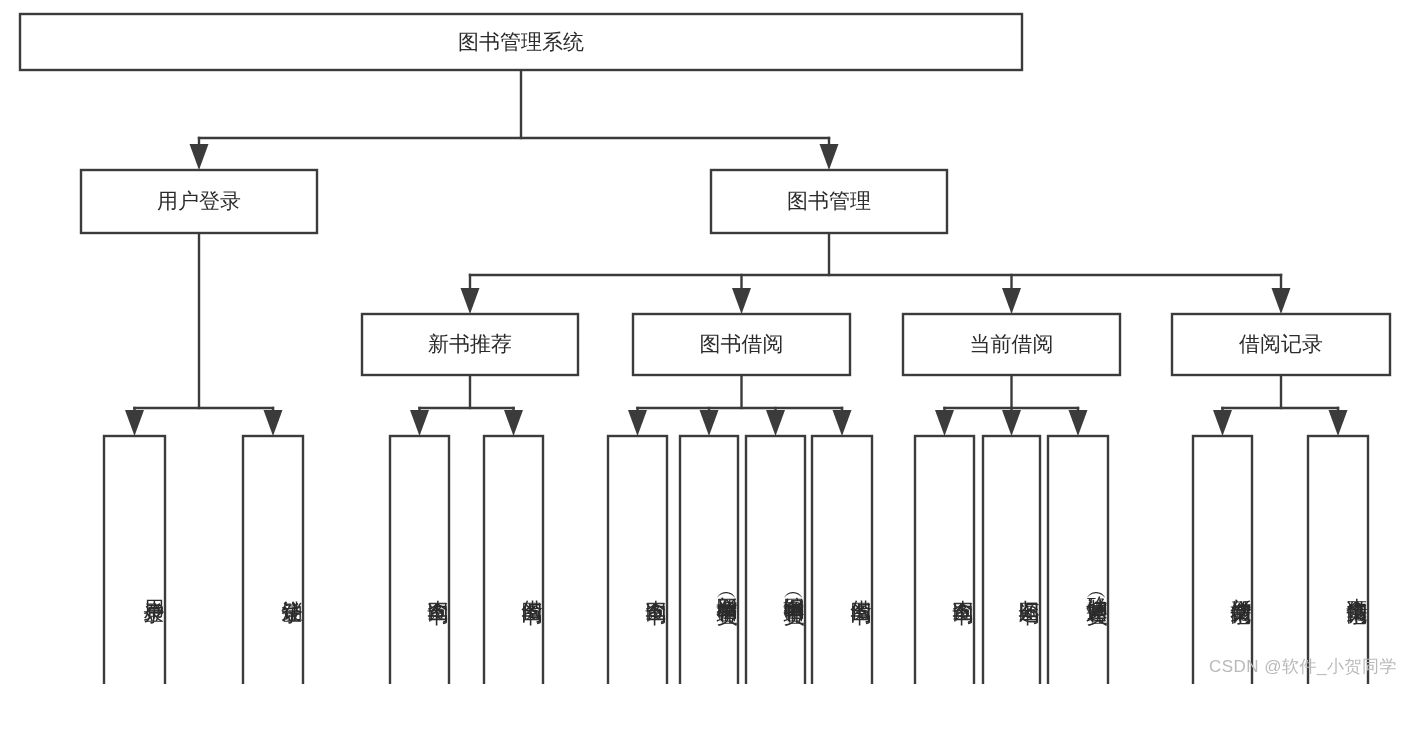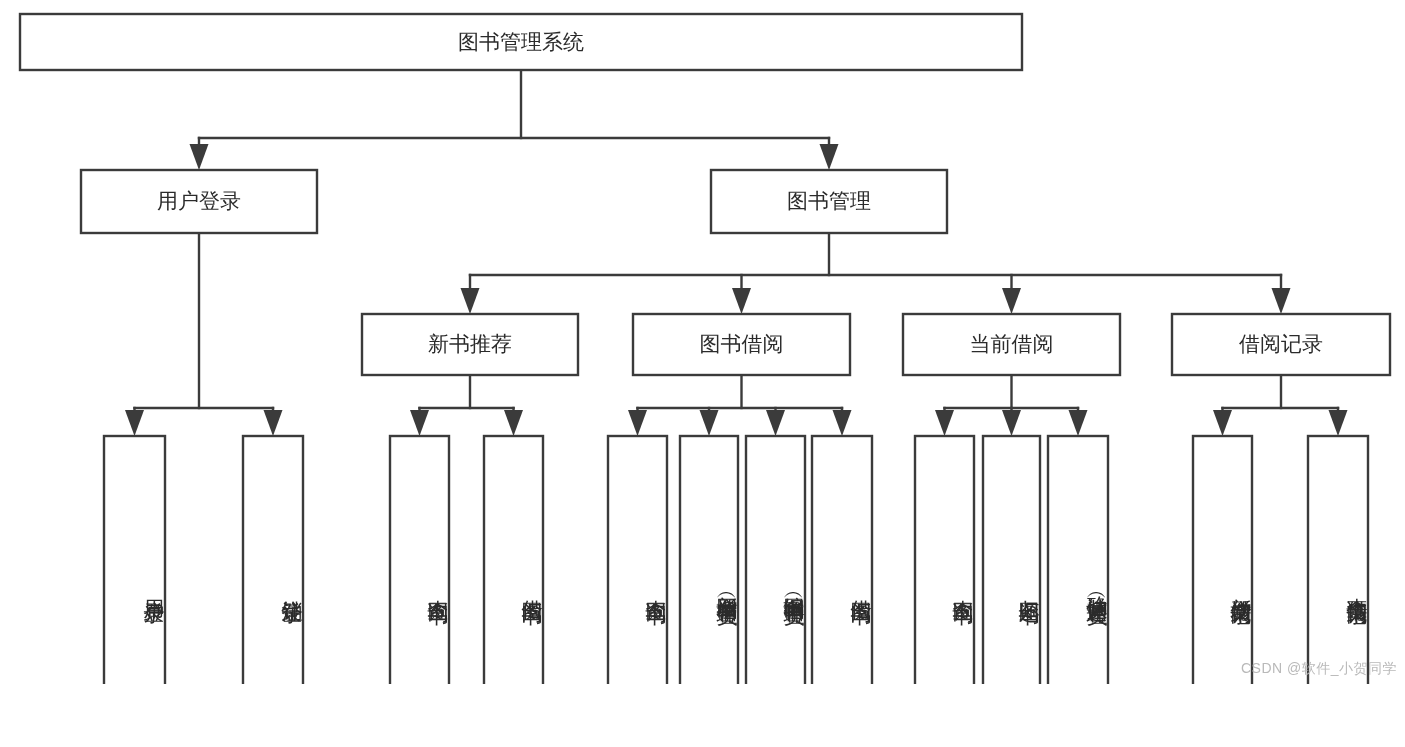--- a/index.html
+++ b/index.html
@@ -61,21 +61,21 @@
     letter-spacing: 1.5px;
     color: #2b2b2b;
     white-space: nowrap;
     pointer-events: none;
   }
   .watermark {
     position: absolute;
     right: 8px;
     bottom: 6px;
     font-family: "Liberation Sans", "DejaVu Sans", sans-serif;
-    font-size: 14px;
+    font-size: 17px;
     color: #b9b9b9;
     letter-spacing: 0.5px;
     user-select: none;
   }
 </style>
 </head>
 <body>
 
 <div id="diagram-root">
   <svg class="diagram-canvas" viewBox="0 0 1405 747" aria-label="图书管理系统功能结构图">

